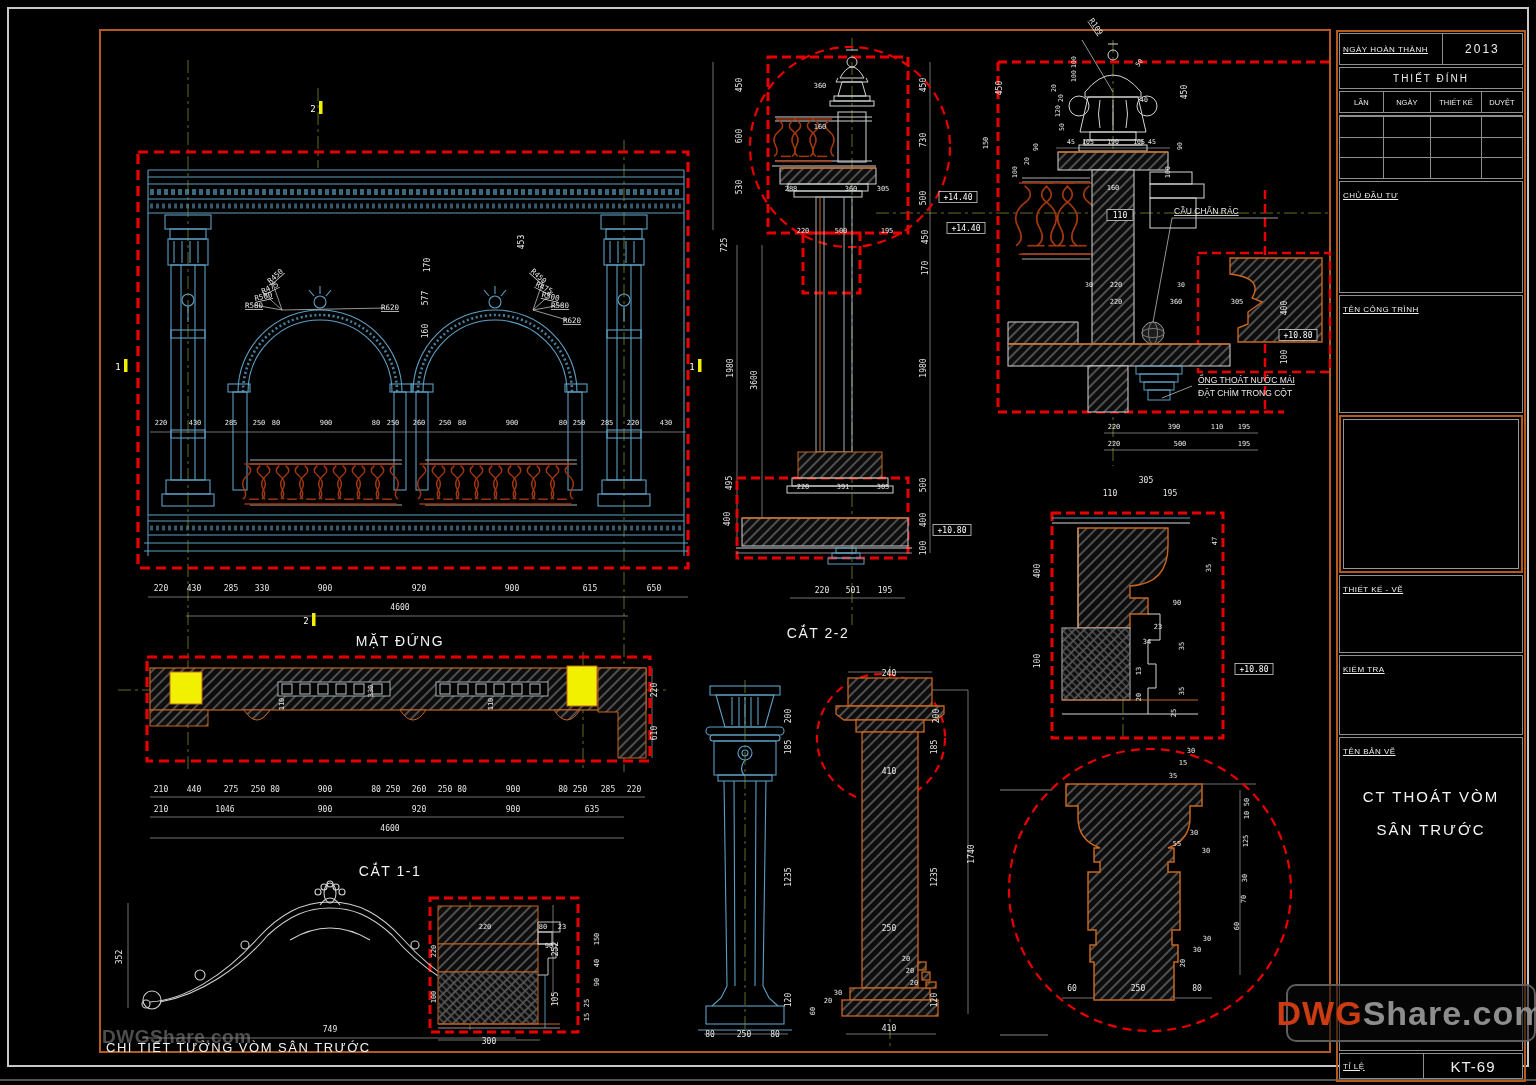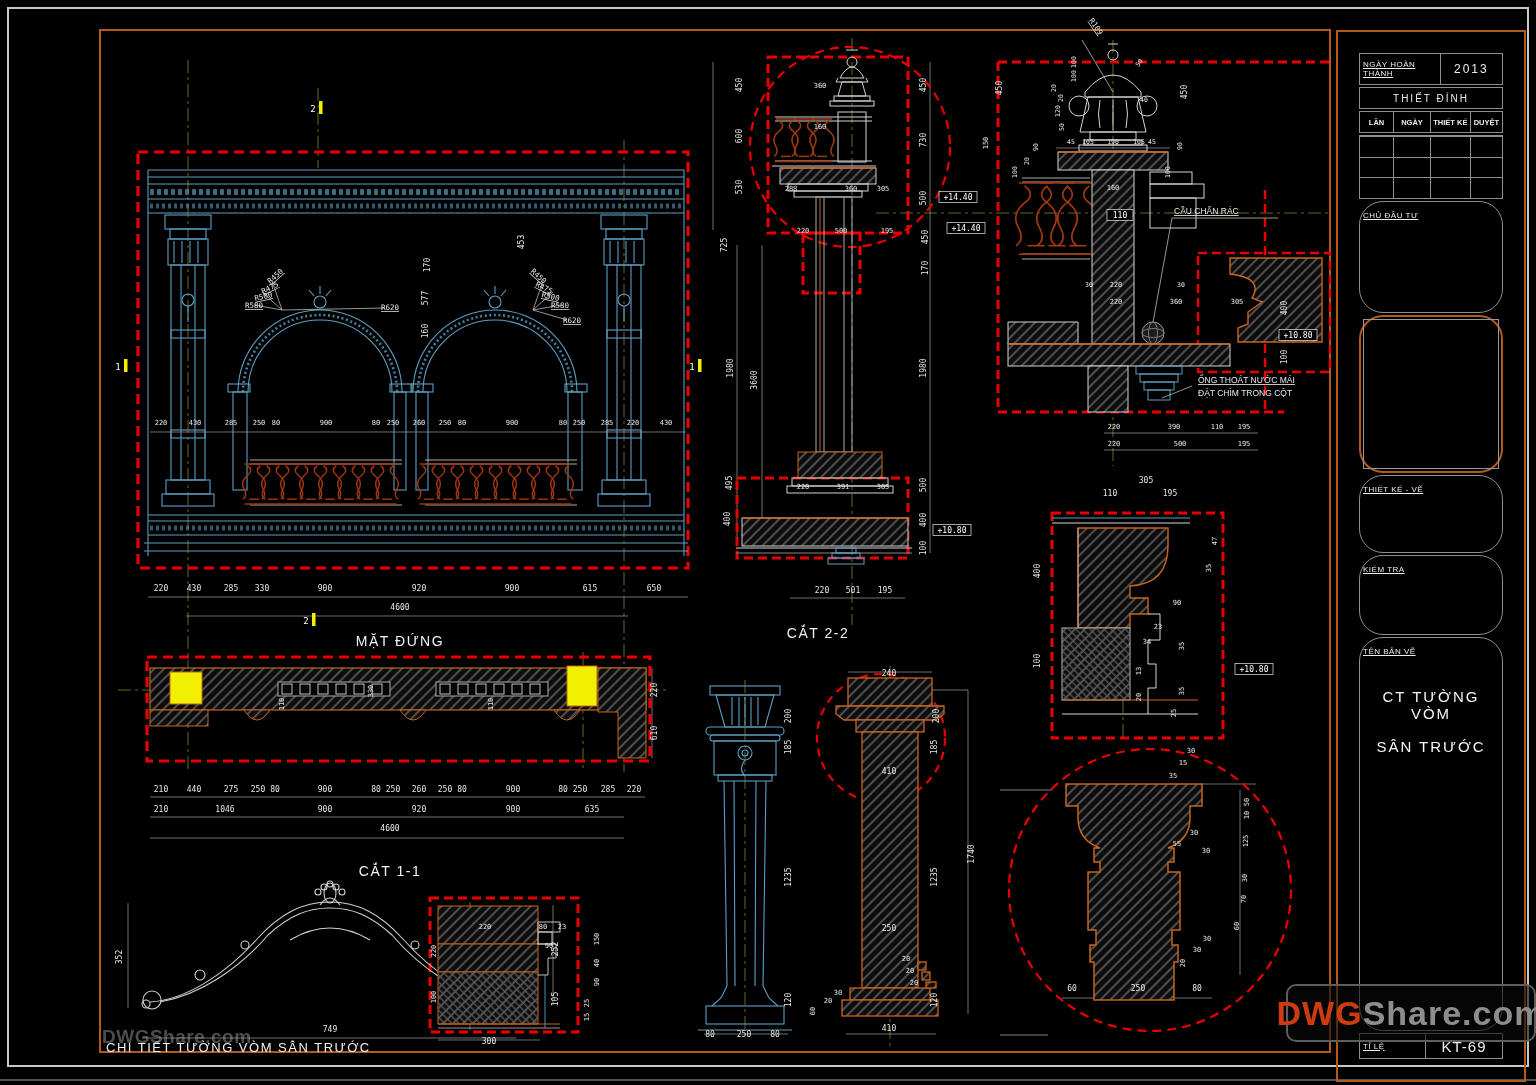--- a/index.html
+++ b/index.html
@@ -7,35 +7,35 @@
   svg{position:absolute;left:0;top:0;}
   svg text{font-family:"DejaVu Sans Mono",monospace;}
   .dim{fill:#e8e8e8;font-size:8px;text-anchor:middle;}
   .rlabel{fill:#e8e8e8;font-size:7.5px;text-anchor:middle;text-decoration:underline;}
   .vlabel{fill:#f2f2f2;text-anchor:middle;letter-spacing:1.5px;font-family:"Liberation Sans",sans-serif;}
   .ann{fill:#e8e8e8;font-size:8.5px;text-anchor:start;font-family:"Liberation Sans",sans-serif;}
   .tag{fill:#fff;font-size:8px;text-anchor:middle;}
   .mk{fill:#fff;font-size:9px;text-anchor:middle;}
   
   .tblock{position:absolute;left:1336px;top:30px;width:190px;height:1052px;border:2px solid #b35a1f;
-    box-sizing:border-box;display:flex;flex-direction:column;gap:2px;padding:21px;color:#ededed;z-index:3;}
+    box-sizing:border-box;display:flex;flex-direction:column;gap:2px;padding:1px;color:#ededed;z-index:3;}
   .row,.box{border:1px solid #8e8e8e;box-sizing:border-box;flex-shrink:0;position:relative;background:#000;}
   .lbl{font-size:8px;text-decoration:underline;letter-spacing:.5px;}
   .r1{height:32px;display:flex;}
   .r1 .c-l{flex:1.25;display:flex;align-items:center;padding-left:3px;}
   .r1 .c-r{flex:1;border-left:1px solid #8e8e8e;display:flex;align-items:center;justify-content:center;font-size:12px;letter-spacing:2px;}
   .r2{height:22px;display:flex;align-items:center;justify-content:center;font-size:10px;letter-spacing:2px;}
   .r3,.r4{display:grid;grid-template-columns:24% 26% 28% 22%;}
-  .r3{height:22px;font-weight:bold;}
+  .r3{height:22px;}
   .r3>div{border-right:1px solid #8e8e8e;display:flex;align-items:center;justify-content:center;font-size:7.5px;}
   .r3>div:last-child{border-right:none;}
   .r4{height:64px;grid-template-rows:repeat(3,1fr);}
   .r4>div{border-right:1px solid #8e8e8e;border-top:1px solid #8e8e8e;}
   .r4>div:nth-child(4n){border-right:none;}
-  .box{padding:2px 3px;border-radius:24px;}
+  .box{padding:2px 3px;}
   .b-cdt{height:112px;} .b-tct{height:118px;}
   .b-logo{height:158px;border:2px solid #b35a1f;padding:2px;}
   .b-logo>div{border:1px solid #979797;height:100%;box-sizing:border-box;}
   .b-tgd{height:76px;} .b-s1{height:78px;} .b-s2{height:78px;} .b-s3{height:80px;}
   .b-tbv{flex:1 1 auto;}
   .dtitle{text-align:center;font-size:15px;letter-spacing:2px;color:#f5f5f5;font-family:"Liberation Sans",sans-serif;}
   .dt1{margin-top:30px;} .dt2{margin-top:16px;}
   .r-bottom{height:26px;display:flex;}
   .r-bottom .c-l{flex:.9;display:flex;align-items:center;padding-left:3px;}
   .r-bottom .c-r{flex:1.1;border-left:1px solid #8e8e8e;display:flex;align-items:center;justify-content:center;font-size:15px;letter-spacing:1px;}
@@ -713,28 +713,29 @@
       <div></div>
         <div></div>
         <div></div>
         <div></div>
       <div></div>
         <div></div>
         <div></div>
         <div></div>
     </div>
     <div class="box b-cdt"><span class="lbl">CHỦ ĐẦU TƯ</span></div>
+    <div class="box b-tct"><span class="lbl">TÊN CÔNG TRÌNH</span></div>
     <div class="box b-logo">
         <div></div>
       </div>
     <div class="box b-s2"><span class="lbl">THIẾT KẾ - VẼ</span></div>
     <div class="box b-s3"><span class="lbl">KIỂM TRA</span></div>
     <div class="box b-tbv">
       <span class="lbl">TÊN BẢN VẼ</span>
-      <div class="dtitle dt1">CT TƯỜNG VÒM</div>
+      <div class="dtitle dt1">CT THOÁT VÒM</div>
       <div class="dtitle dt2">SÂN TRƯỚC</div>
     </div>
     <div class="row r-bottom">
       <div class="c-l">
           <span class="lbl">TỈ LỆ</span>
         </div>
       <div class="c-r">KT-69</div>
     </div>
   </div>
 

